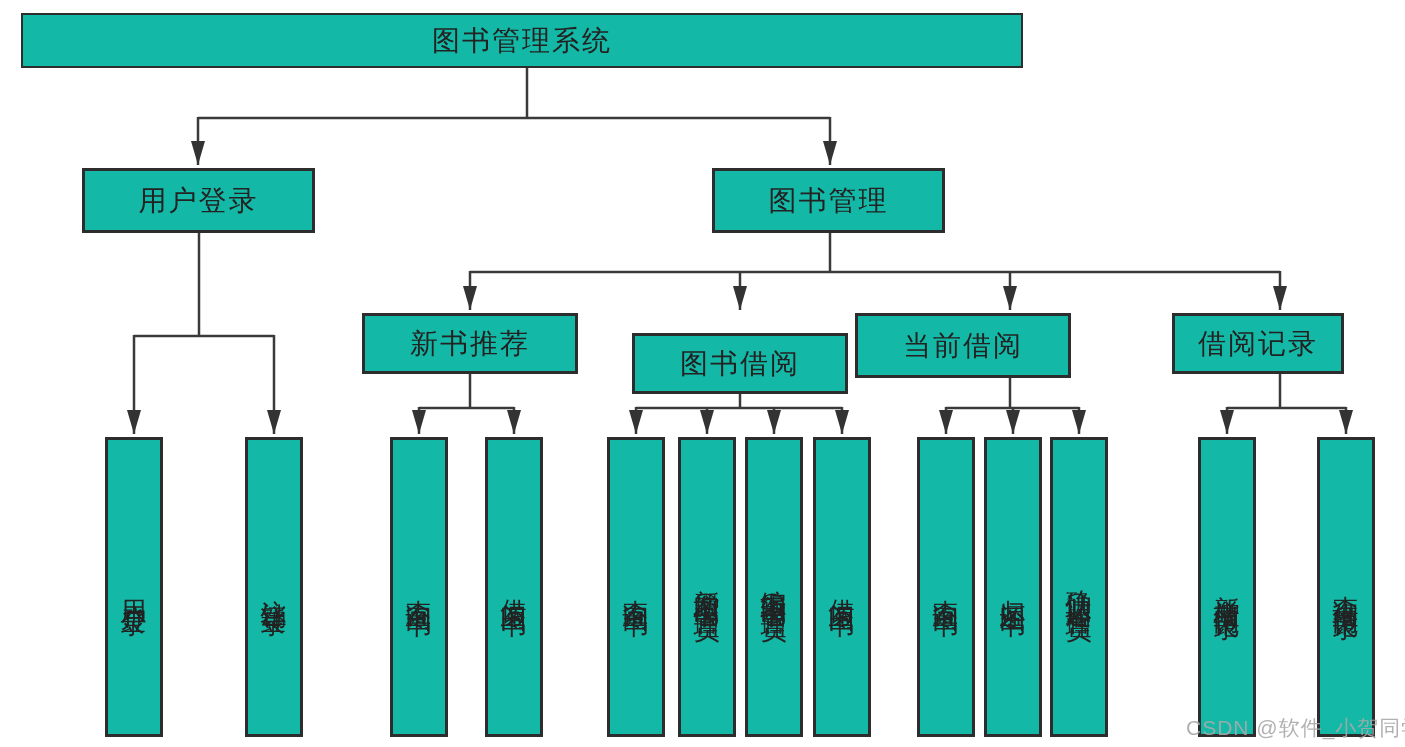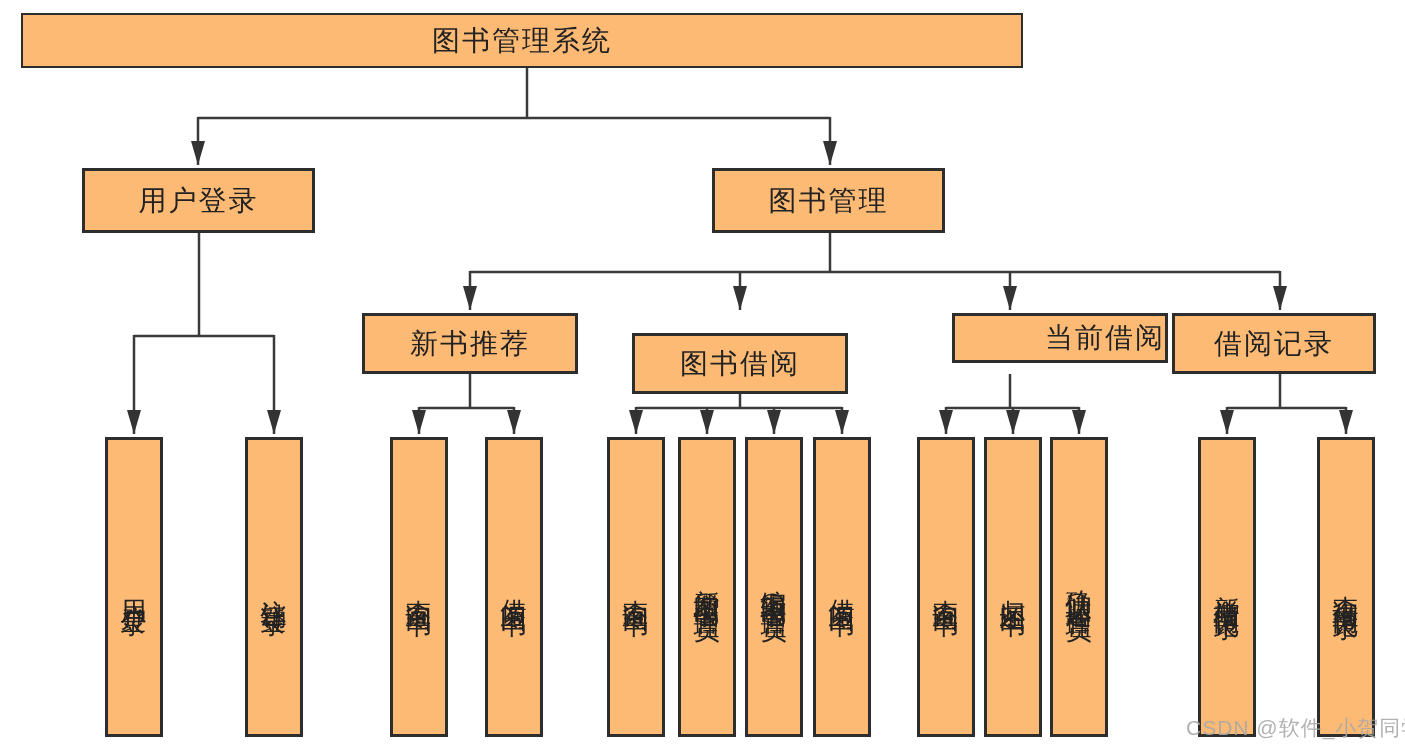--- a/index.html
+++ b/index.html
@@ -2,21 +2,21 @@
 <html><head>
 <meta charset="utf-8">
 <style>
   html,body{margin:0;padding:0;background:#ffffff;}
   .canvas{
     position:relative;width:1405px;height:747px;background:#ffffff;overflow:hidden;
     font-family:"Liberation Sans", sans-serif;color:#222222;
   }
   svg.connectors{position:absolute;left:0;top:0;}
   .node{
-    position:absolute;background:#fdba74;border:3px solid #2d2d2d;
+    position:absolute;background:#14b8a6;border:3px solid #2d2d2d;
     display:flex;align-items:center;justify-content:center;
     box-sizing:border-box;
   }
   .node.root{border-width:2.5px;}
   .hlabel{font-size:28px;letter-spacing:2px;color:#222222;white-space:nowrap;}
   .vnode{width:58px;height:300px;}
   .vlabel{
     writing-mode:vertical-rl;text-orientation:mixed;
     font-size:26px;letter-spacing:4px;color:#222222;line-height:1;
   }
@@ -90,24 +90,24 @@
   <div class="node" style="left:712px;top:168px;width:233px;height:65px;">
     <span class="hlabel">图书管理</span>
   </div>
 
   <div class="node" style="left:362px;top:313px;width:216px;height:61px;">
     <span class="hlabel">新书推荐</span>
   </div>
   <div class="node" style="left:632px;top:313px;width:216px;height:61px;margin-top:20px;">
     <span class="hlabel">图书借阅</span>
   </div>
-  <div class="node" style="left:952px;top:313px;width:216px;height:50px;justify-content:flex-end;">
+  <div class="node" style="left:855px;top:313px;width:216px;height:65px;">
     <span class="hlabel">当前借阅</span>
   </div>
-  <div class="node" style="left:1172px;top:313px;width:204px;height:61px;">
+  <div class="node" style="left:1172px;top:313px;width:172px;height:61px;">
     <span class="hlabel">借阅记录</span>
   </div>
 
   <div class="node vnode" style="left:105px;top:437px;">
     <span class="vlabel">用户登录</span>
   </div>
   <div class="node vnode" style="left:245px;top:437px;">
     <span class="vlabel">注销登录</span>
   </div>
 

